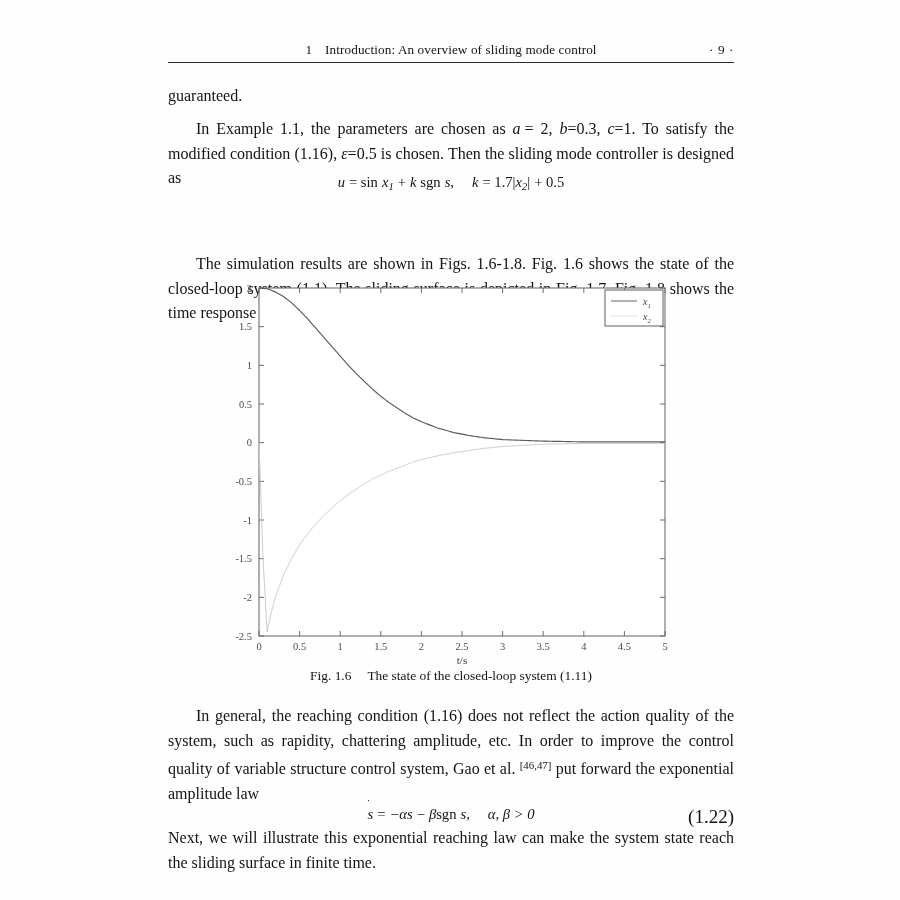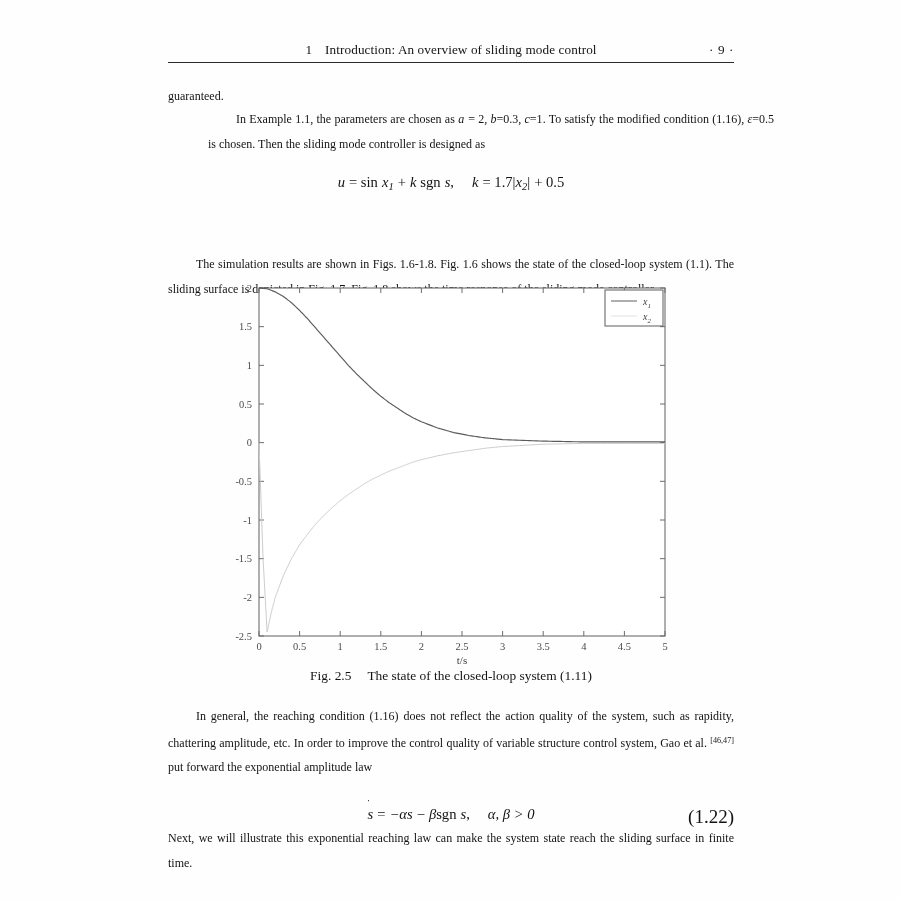--- a/index.html
+++ b/index.html
@@ -58,30 +58,30 @@
     width: 566px;
     height: 1.3px;
     background: #2b2b2b;
   }
 
   
   .textcol {
     position: absolute;
     left: 168px;
     width: 566px;
-    font-size: 12px;
+    font-size: 16px;
     line-height: 24.6px;
     text-align: justify;
     text-justify: inter-word;
   }
   .indent { text-indent: 28px; }
   .noindent { text-indent: 0; }
 
   .blk-p1 { top: 84px; }
-  .blk-p2 { top: 107px; margin-left: 40px; }
+  .blk-p2 { top: 117px; }
   .blk-p3 { top: 210px; margin-top: 42px; }
   .blk-p4 { top: 704px; }
   .blk-p5 { top: 826px; }
 
   
   .eq {
     position: absolute;
     left: 168px;
     width: 566px;
     text-align: center;
@@ -276,21 +276,21 @@
           <rect x="410" y="8" width="58" height="36" class="legendbox"></rect>
           <line x1="416" y1="19" x2="442" y2="19" class="legend-line-x1"></line>
           <text x="448" y="22.5" class="legendlabel">x<tspan class="sb" dy="3">1</tspan></text>
           <line x1="416" y1="34" x2="442" y2="34" class="legend-line-x2"></line>
           <text x="448" y="37.5" class="legendlabel">x<tspan class="sb" dy="3">2</tspan></text>
         </g>
     </svg>
   </div>
 
   <div class="figcaption">
-    <span>Fig. 2.5</span><span class="capgap"></span><span>The state of the closed-loop system (1.11)</span>
+    <span>Fig. 1.6</span><span class="capgap"></span><span>The state of the closed-loop system (1.11)</span>
   </div>
 
   <div class="textcol blk-p4 indent">
     <span>In general, the reaching condition (1.16) does not reflect the action quality of the system, such as rapidity, chattering amplitude, etc. In order to improve the control quality of variable structure control system, Gao et al. </span><sup>[46,47]</sup><span> put forward the exponential amplitude law</span>
   </div>
 
   <div class="eq eq-2">
     <span class="mi" style="position:relative"><span>s</span><span style="position:absolute;left:1px;top:-9px;font-size:11px;font-style:normal;">̇</span></span><span class="msp"></span><span>=</span><span class="msp"></span><span class="mi">−α</span><span class="mi">s</span><span class="msp"></span><span>−</span><span class="msp"></span><span class="mi">β</span><span class="mop">sgn</span><span class="msp"></span><span class="mi">s</span><span>,</span><span class="mspw"></span><span class="mi">α, β &gt; 0</span>
     <span class="eqnum">(1.22)</span>
   </div>

